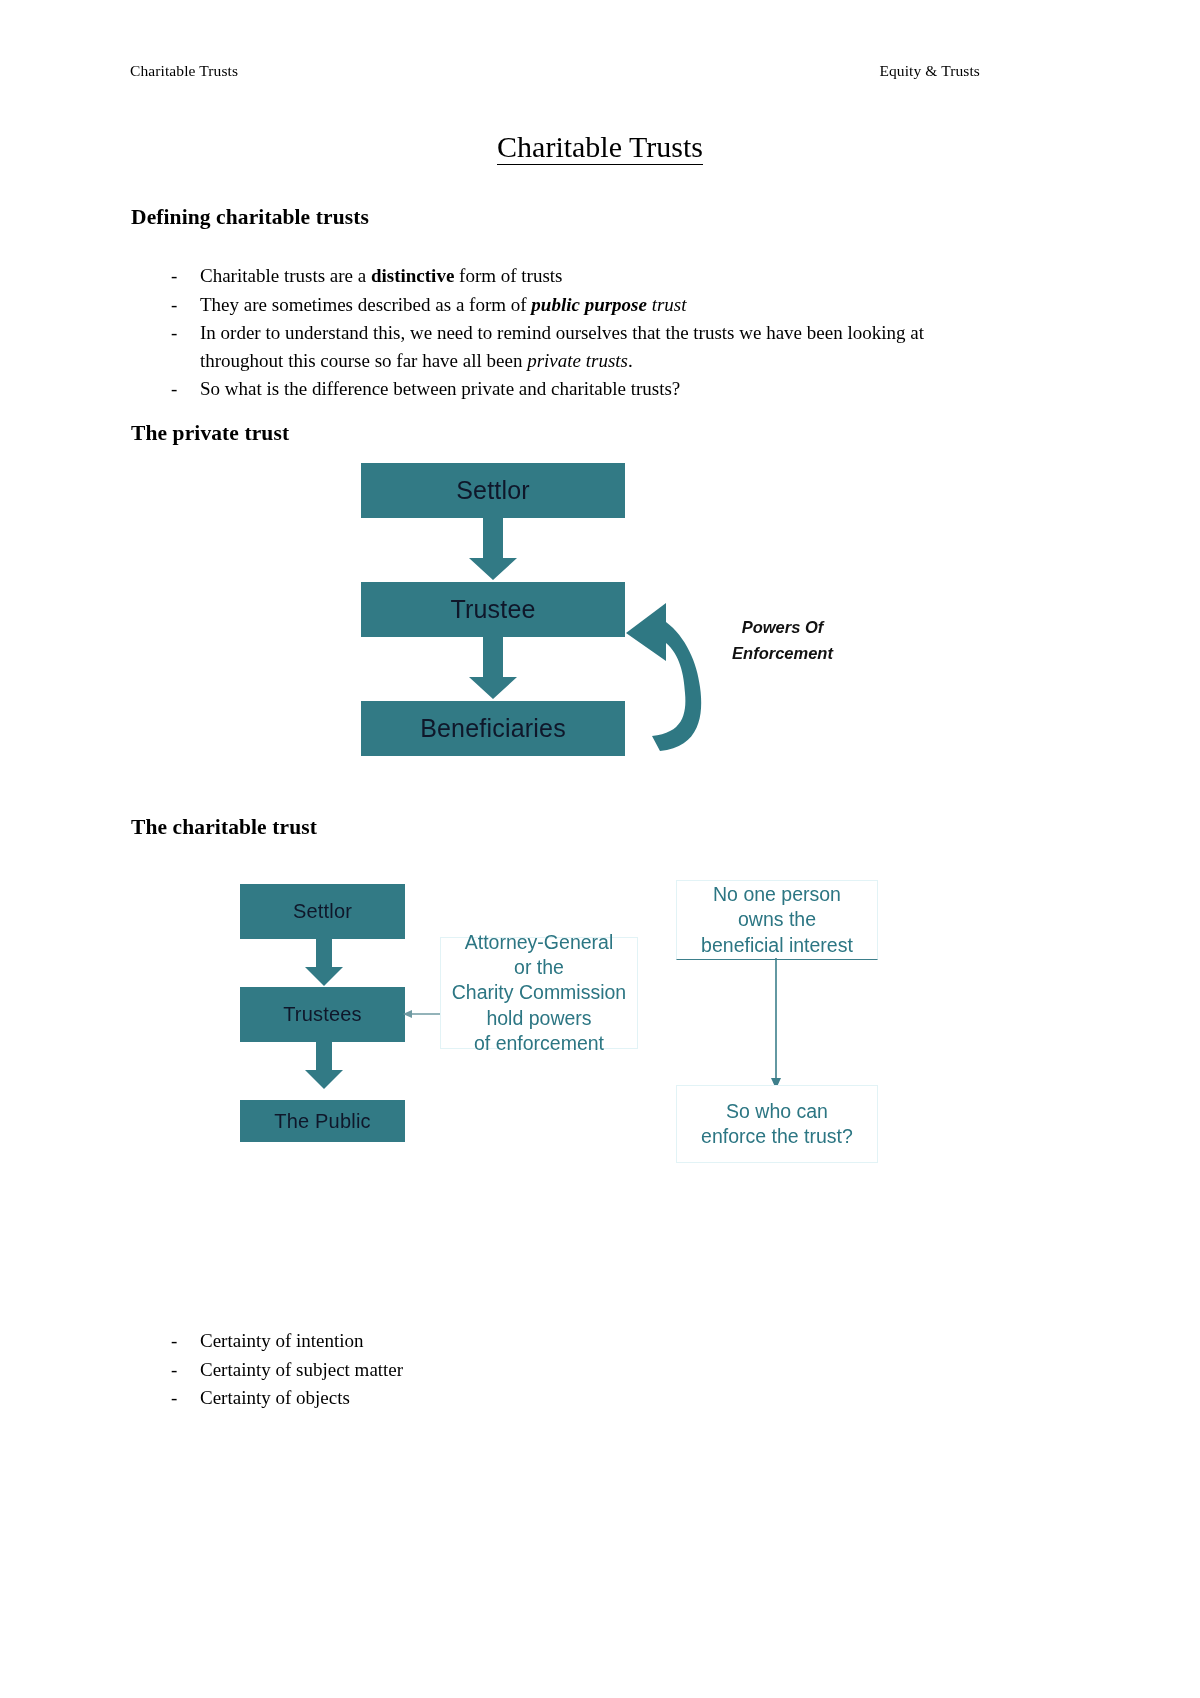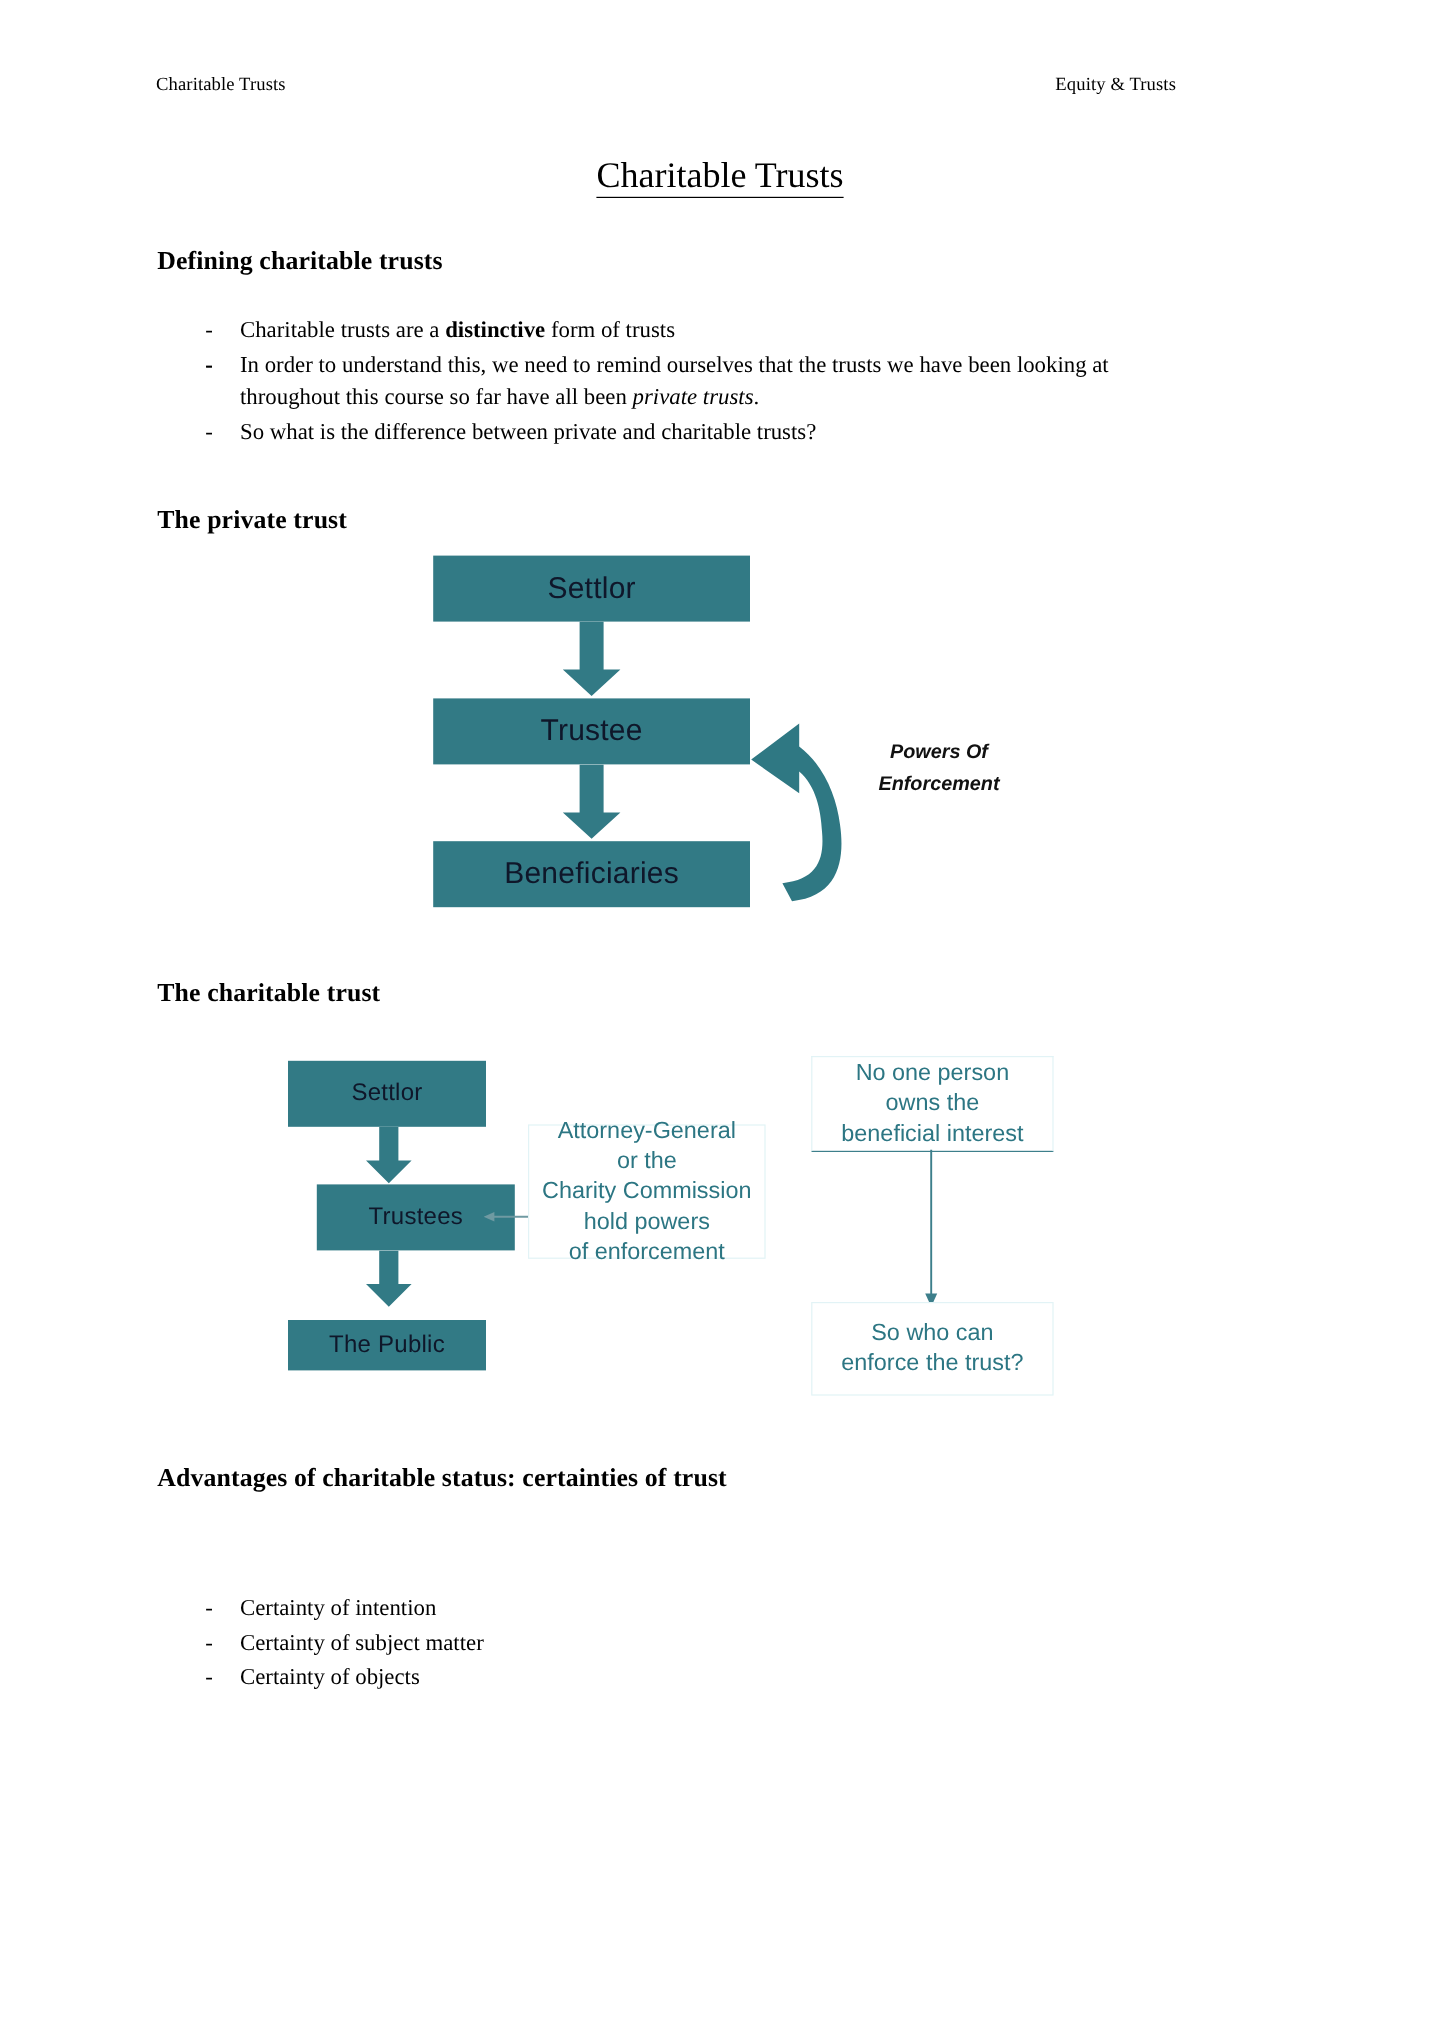--- a/index.html
+++ b/index.html
@@ -148,20 +148,21 @@
 
   <div class="h2" style="top:205px;">Defining charitable trusts</div>
 
   <ul class="bullets" style="left:200px; top:262px; width:790px;">
     <li>
       <span class="dash">-</span>
       <span><span>Charitable trusts are a </span><span class="bold">distinctive</span><span> form of trusts</span></span>
     </li>
     <li>
       <span class="dash">-</span>
+      <span><span>They are sometimes described as a form of </span><span class="bi">public purpose</span><span class="ital"> trust</span></span>
     </li>
     <li>
       <span class="dash">-</span>
       <span><span>In order to understand this, we need to remind ourselves that the trusts we have been looking at throughout this course so far have all been </span><span class="ital">private trusts</span><span>.</span></span>
     </li>
     <li>
       <span class="dash">-</span>
       <span>So what is the difference between private and charitable trusts?</span>
     </li>
   </ul>
@@ -206,21 +207,21 @@
 
   <div class="diagram" style="left:240px; top:880px; width:680px; height:300px;">
 
     <div class="tealbox" style="left:0px; top:4px; width:165px; height:55px; font-size:20px;">
       <span>Settlor</span>
     </div>
     <svg class="downarrow" style="left:62px; top:59px;" width="44" height="48" viewBox="0 0 44 48">
       <polygon points="14,0 30,0 30,28 41,28 22,47 3,28 14,28" fill="#327a85"></polygon>
     </svg>
 
-    <div class="tealbox" style="left:0px; top:107px; width:165px; height:55px; font-size:20px;margin-left:24px;">
+    <div class="tealbox" style="left:0px; top:107px; width:165px; height:55px; font-size:20px;">
       <span>Trustees</span>
     </div>
     <svg class="downarrow" style="left:62px; top:162px;" width="44" height="48" viewBox="0 0 44 48">
       <polygon points="14,0 30,0 30,28 41,28 22,47 3,28 14,28" fill="#327a85"></polygon>
     </svg>
 
     <div class="tealbox" style="left:0px; top:220px; width:165px; height:42px; font-size:20px;">
       <span>The Public</span>
     </div>
 
@@ -247,21 +248,20 @@
       <line x1="9" y1="0" x2="9" y2="124" stroke="#3d7f8b" stroke-width="1.6"></line>
       <polygon points="9,131 4,120 14,120" fill="#3d7f8b"></polygon>
     </svg>
 
     <div class="lightbox" style="left:436px; top:205px; width:200px; height:76px; font-size:19.5px;">
       <span class="ln">So who can</span>
       <span class="ln">enforce the trust?</span>
     </div>
   </div>
 
-  <div class="h2" style="top:1219px;">Advantages of charitable status: certainties of trust</div>
 
 
   <ul class="bullets" style="left:200px; top:1327px; width:700px;">
     <li>
       <span class="dash">-</span>
       <span>Certainty of intention</span>
     </li>
     <li>
       <span class="dash">-</span>
       <span>Certainty of subject matter</span>

